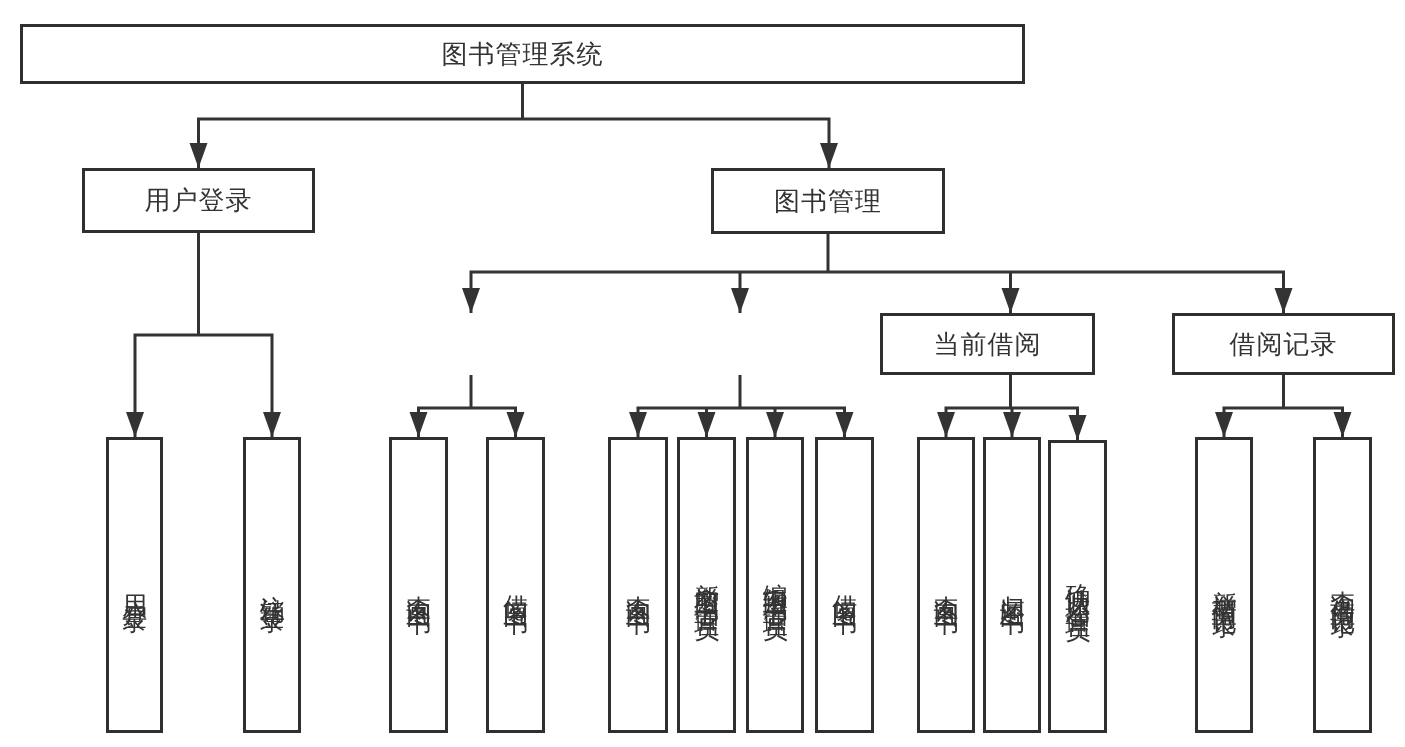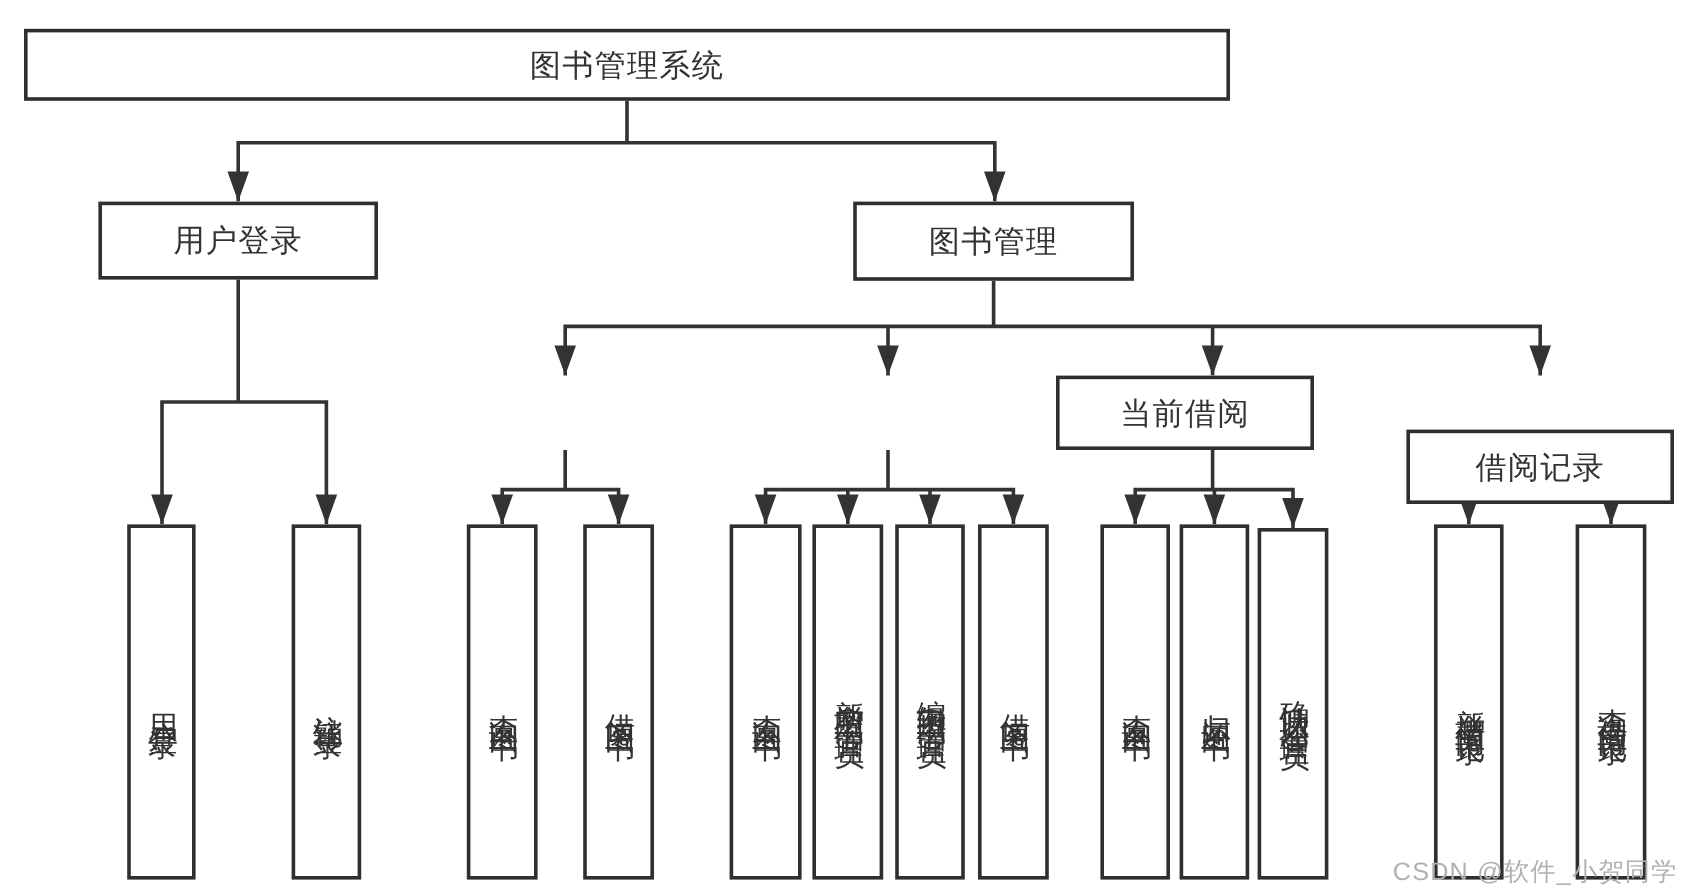--- a/index.html
+++ b/index.html
@@ -91,35 +91,34 @@
       <polygon points="1333.5,412 1351.5,412 1342.5,437"></polygon>
     </g>
   </svg>
 
   <div class="node" style="left:20px; top:24px; width:1005px; height:60px;">图书管理系统</div>
 
   <div class="node" style="left:82px; top:168px; width:233px; height:65px;">用户登录</div>
   <div class="node" style="left:711px; top:168px; width:234px; height:66px;">图书管理</div>
 
   <div class="node" style="left:880px; top:313px; width:215px; height:62px;">当前借阅</div>
-  <div class="node" style="left:1172px; top:313px; width:223px; height:62px;margin-top:45px;">借阅记录</div>
+  <div class="node" style="left:1172px; top:313px; width:223px; height:62px;">借阅记录</div>
 
   <div class="node v" style="left:106px; top:437px; width:57px; height:296px;">用户登录</div>
   <div class="node v" style="left:243px; top:437px; width:58px; height:296px;">注销登录</div>
 
   <div class="node v" style="left:389px; top:437px; width:59px; height:296px;">查询图书</div>
   <div class="node v" style="left:486px; top:437px; width:59px; height:296px;">借阅图书</div>
 
   <div class="node v" style="left:608px; top:437px; width:60px; height:296px;">查询图书</div>
   <div class="node v" style="left:677px; top:437px; width:59px; height:296px;">新增图书（管理员）</div>
   <div class="node v" style="left:746px; top:437px; width:58px; height:296px;">编辑图书（管理员）</div>
   <div class="node v" style="left:815px; top:437px; width:59px; height:296px;">借阅图书</div>
 
   <div class="node v" style="left:917px; top:437px; width:58px; height:296px;">查询图书</div>
   <div class="node v" style="left:983px; top:437px; width:58px; height:296px;">归还图书</div>
   <div class="node v" style="left:1048px; top:440px; width:59px; height:293px;">确认归还（管理员）</div>
 
   <div class="node v" style="left:1195px; top:437px; width:58px; height:296px;">新增借阅记录</div>
   <div class="node v" style="left:1313px; top:437px; width:59px; height:296px;">查询借阅记录</div>
 
-  <div id="watermark">CSDN @软件_小贺同学</div>
 
 </div>
 
 </body></html>

